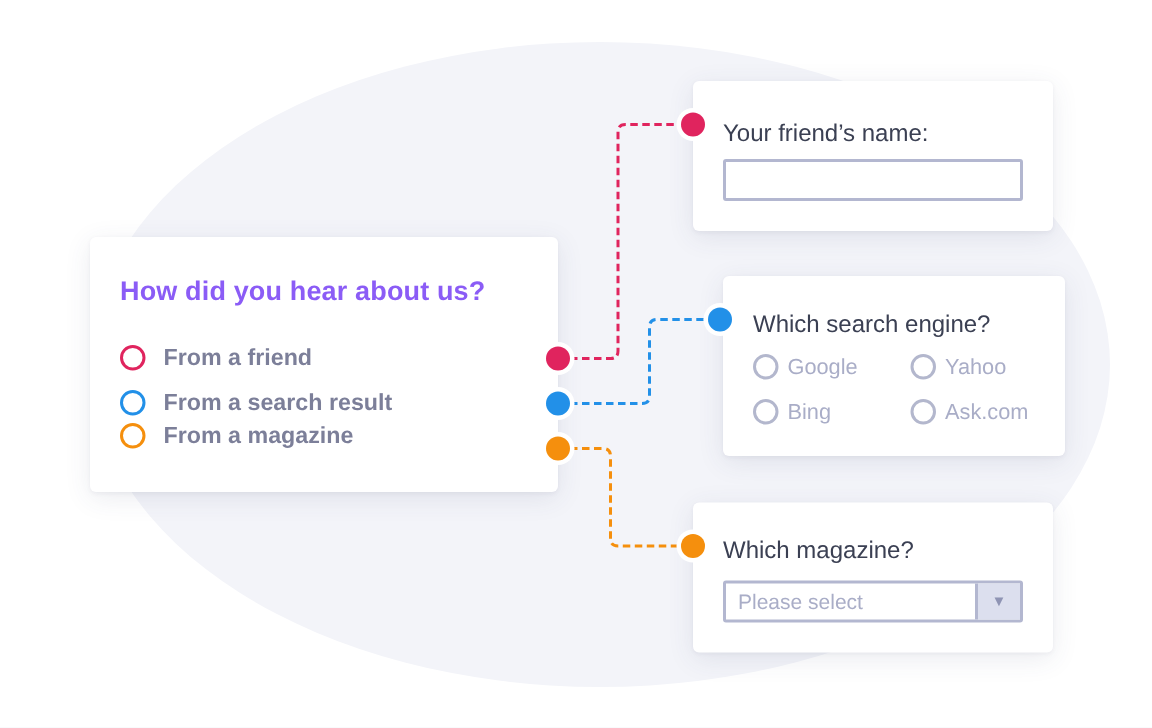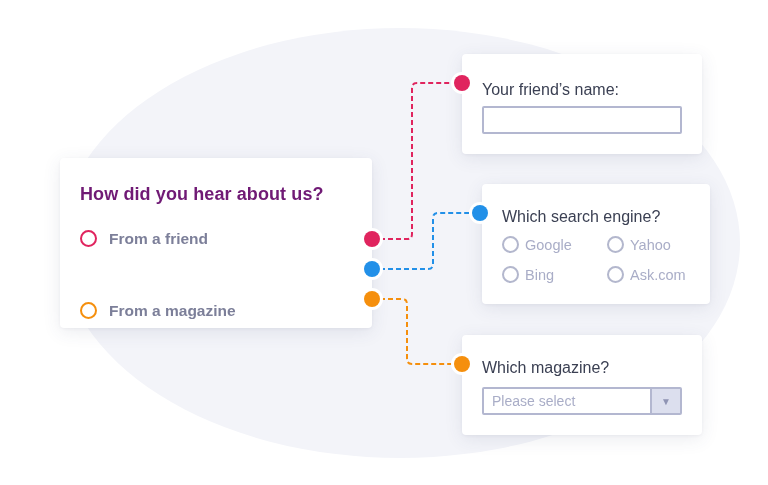--- a/index.html
+++ b/index.html
@@ -13,21 +13,21 @@
     border-radius: 50%;
     background: #f3f4f9;
   }
   .card {
     position: absolute; background: #ffffff; border-radius: 4px;
     box-shadow: 0 4px 18px rgba(60,70,110,0.10), 0 1px 3px rgba(60,70,110,0.06);
   }
   .main-card { left: 60px; top: 158px; width: 312px; height: 170px; }
   .main-title {
     position: absolute; left: 20px; top: 26px; font-size: 18px; font-weight: 700;
-    color: #701a75; letter-spacing: 0.1px;
+    color: #8b5cf6; letter-spacing: 0.1px;
   }
   .opt { position: absolute; left: 20px; display: flex; align-items: flex-start; font-weight: bold; }
   .opt .ring {
     width: 13px; height: 13px; border-radius: 50%; border: 2px solid; box-sizing: border-box;
     width: 17px; height: 17px;
   }
   .opt .lbl { margin-left: 12px; font-size: 15.5px; color: #7c7f99; }
   .connector-dot {
     position: absolute; width: 16px; height: 16px; border-radius: 50%;
     box-shadow: 0 0 0 3px #ffffff;
@@ -63,21 +63,25 @@
   <path d="M380 269 H428 Q433 269 433 264 V218 Q433 213 438 213 H478" fill="none" stroke="#2290e8" stroke-width="2" stroke-dasharray="5,3"></path>
   <path d="M380 299 H402 Q407 299 407 304 V359 Q407 364 412 364 H462" fill="none" stroke="#f58f0d" stroke-width="2" stroke-dasharray="5,3"></path>
 </svg>
 
 <div class="card main-card">
   <div class="main-title">How did you hear about us?</div>
   <div class="opt" style="top:72px">
     <span class="ring" style="border-color:#e0245e"></span>
     <span class="lbl">From a friend</span>
   </div>
-  <div class="opt" style="top:144px">
+  <div class="opt" style="top:102px">
+    <span class="ring" style="border-color:#2290e8"></span>
+    <span class="lbl">From a search result</span>
+  </div>
+  <div class="opt" style="top:124px">
     <span class="ring" style="border-color:#f58f0d"></span>
     <span class="lbl">From a magazine</span>
   </div>
 </div>
 
 <div class="connector-dot" style="left:364px;top:231px;background:#e0245e"></div>
 <div class="connector-dot" style="left:364px;top:261px;background:#2290e8"></div>
 <div class="connector-dot" style="left:364px;top:291px;background:#f58f0d"></div>
 
 <div class="card" style="left:462px;top:54px;width:240px;height:100px">

